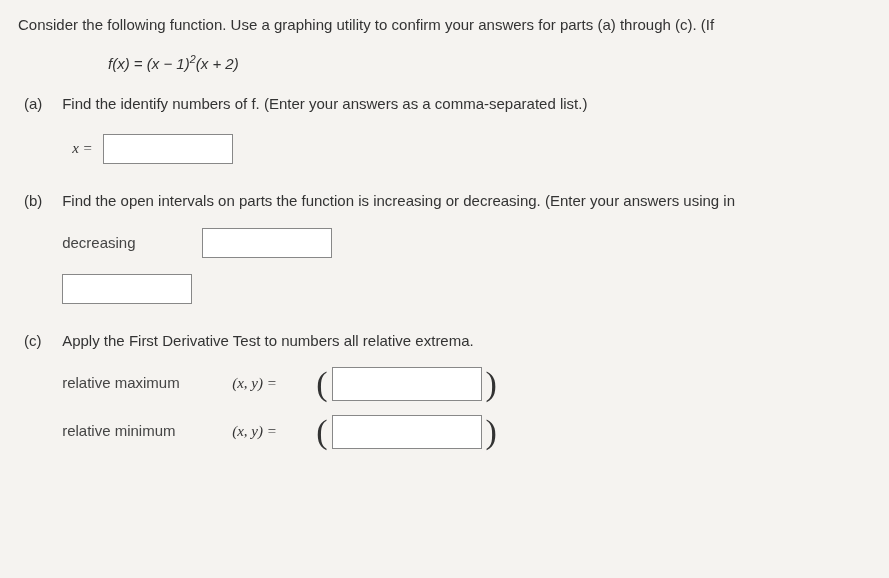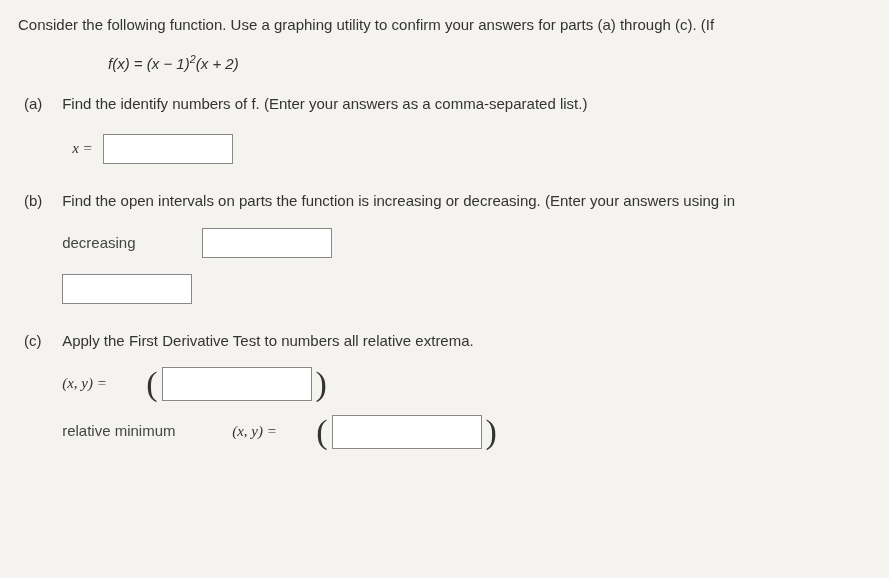--- a/index.html
+++ b/index.html
@@ -73,20 +73,21 @@
       <input class="answer-box" type="text" style="">
     </div>
   </span>
 </div>
 
 <div class="part">
   <span class="part-label">(c)</span>
   <span class="part-body">
     <span>Apply the First Derivative Test to numbers all relative extrema.</span>
     <div class="extrema-row">
+      <span class="lbl">relative maximum</span>
       <span class="eq">(x, y)  =</span>
       <span class="paren">(</span>
       <input class="answer-box answer-box-wide" type="text" style="">
       <span class="paren">)</span>
     </div>
     <div class="extrema-row">
       <span class="lbl">relative minimum</span>
       <span class="eq">(x, y)  =</span>
       <span class="paren">(</span>
       <input class="answer-box answer-box-wide" type="text" style="">

